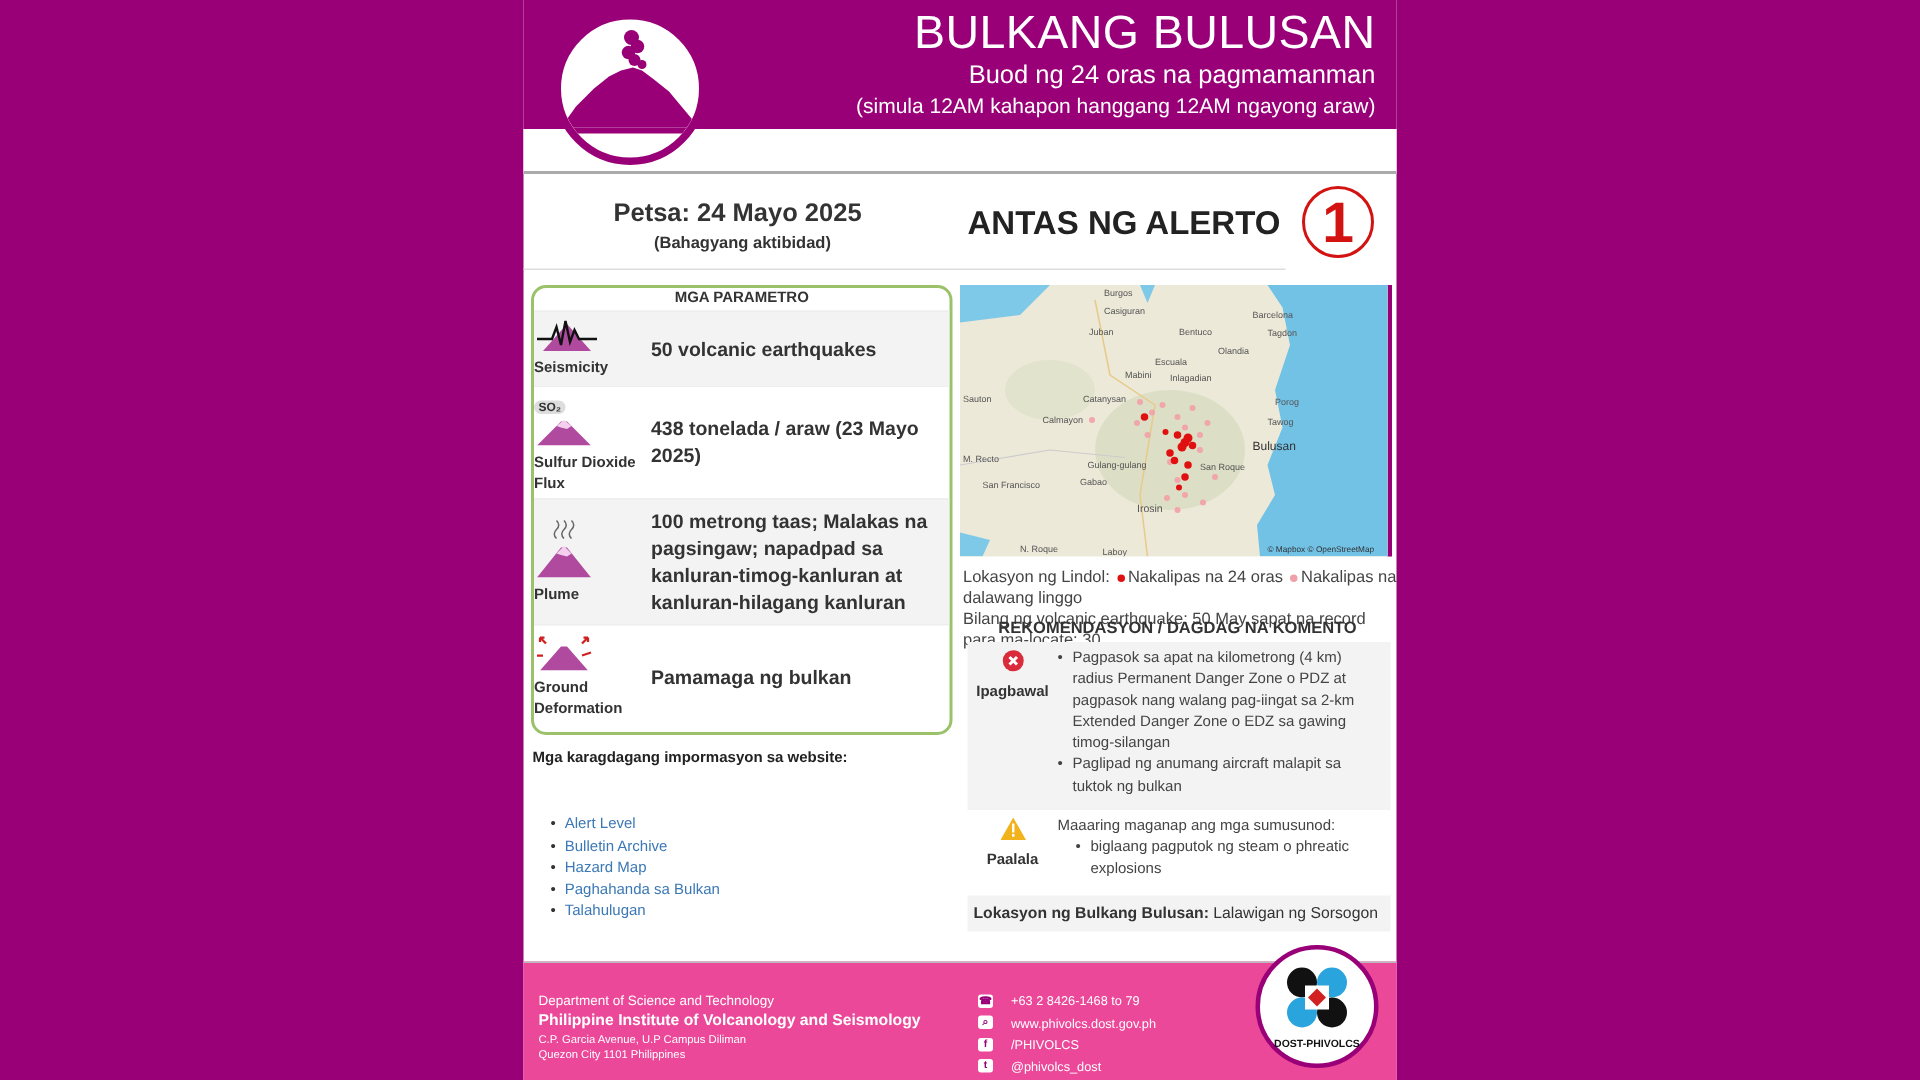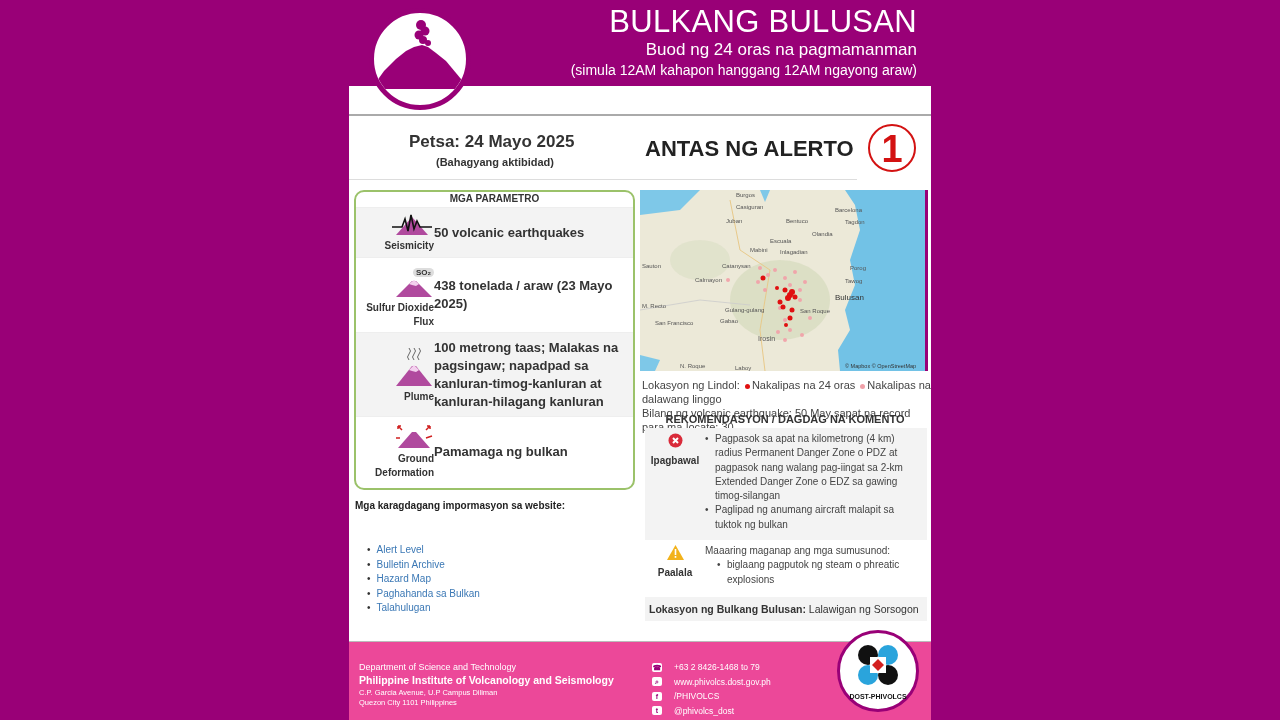--- a/index.html
+++ b/index.html
@@ -17,21 +17,21 @@
   .date-row { position: absolute; left: 0; top: 118px; width: 508px; height: 62px; border-bottom: 1px solid #ddd; }
   .date { position: absolute; left: 60px; top: 14px; font-size: 17px; font-weight: bold; color: #333; }
   .activity { position: absolute; left: 87px; top: 38px; font-size: 11px; font-weight: bold; color: #333; }
   .alert-label { position: absolute; left: 296px; top: 18px; font-size: 22px; font-weight: bold; color: #222; }
   .alert-num { position: absolute; left: 519px; top: 6px; width: 48px; height: 48px; border-radius: 50%; border: 2px solid #d31212; color: #d31212; font-size: 38px; font-weight: bold; text-align: center; line-height: 46px; }
 
   .param-box { position: absolute; left: 5px; top: 190px; width: 281px; height: 300px; border: 2px solid #9bc26a; border-radius: 10px; overflow: hidden; background: #fff; }
   .param-head { height: 15px; text-align: center; font-size: 10px; font-weight: bold; color: #333; line-height: 14px; }
   .param-row { position: relative; display: flex; align-items: center; border-top: 1px solid #eee; }
   .param-row.alt { background: #f3f3f3; }
-  .param-icon-cell { width: 78px; text-align: right; flex-shrink: 0; }
+  .param-icon-cell { width: 78px; text-align: left; flex-shrink: 0; }
   .param-icon-cell .lbl { font-size: 10px; font-weight: bold; color: #333; line-height: 14px; }
   .param-val { font-size: 13px; font-weight: bold; color: #333; line-height: 18px; padding-right: 8px; }
 
   .links { position: absolute; left: 6px; top: 500px; }
   .links-title { font-size: 10px; font-weight: bold; color: #222; margin-bottom: 2px; }
   .links ul { list-style: none; padding-left: 12px; margin-top: 32px; }
   .links li { font-size: 10px; color: #3b78b5; line-height: 14.5px; }
   .links li::before { content: "•"; color: #333; margin-right: 6px; }
 
   .map { position: absolute; left: 291px; top: 190px; width: 288px; height: 181px; background: #eef0df; overflow: hidden; border-right: 3px solid #990077; }

